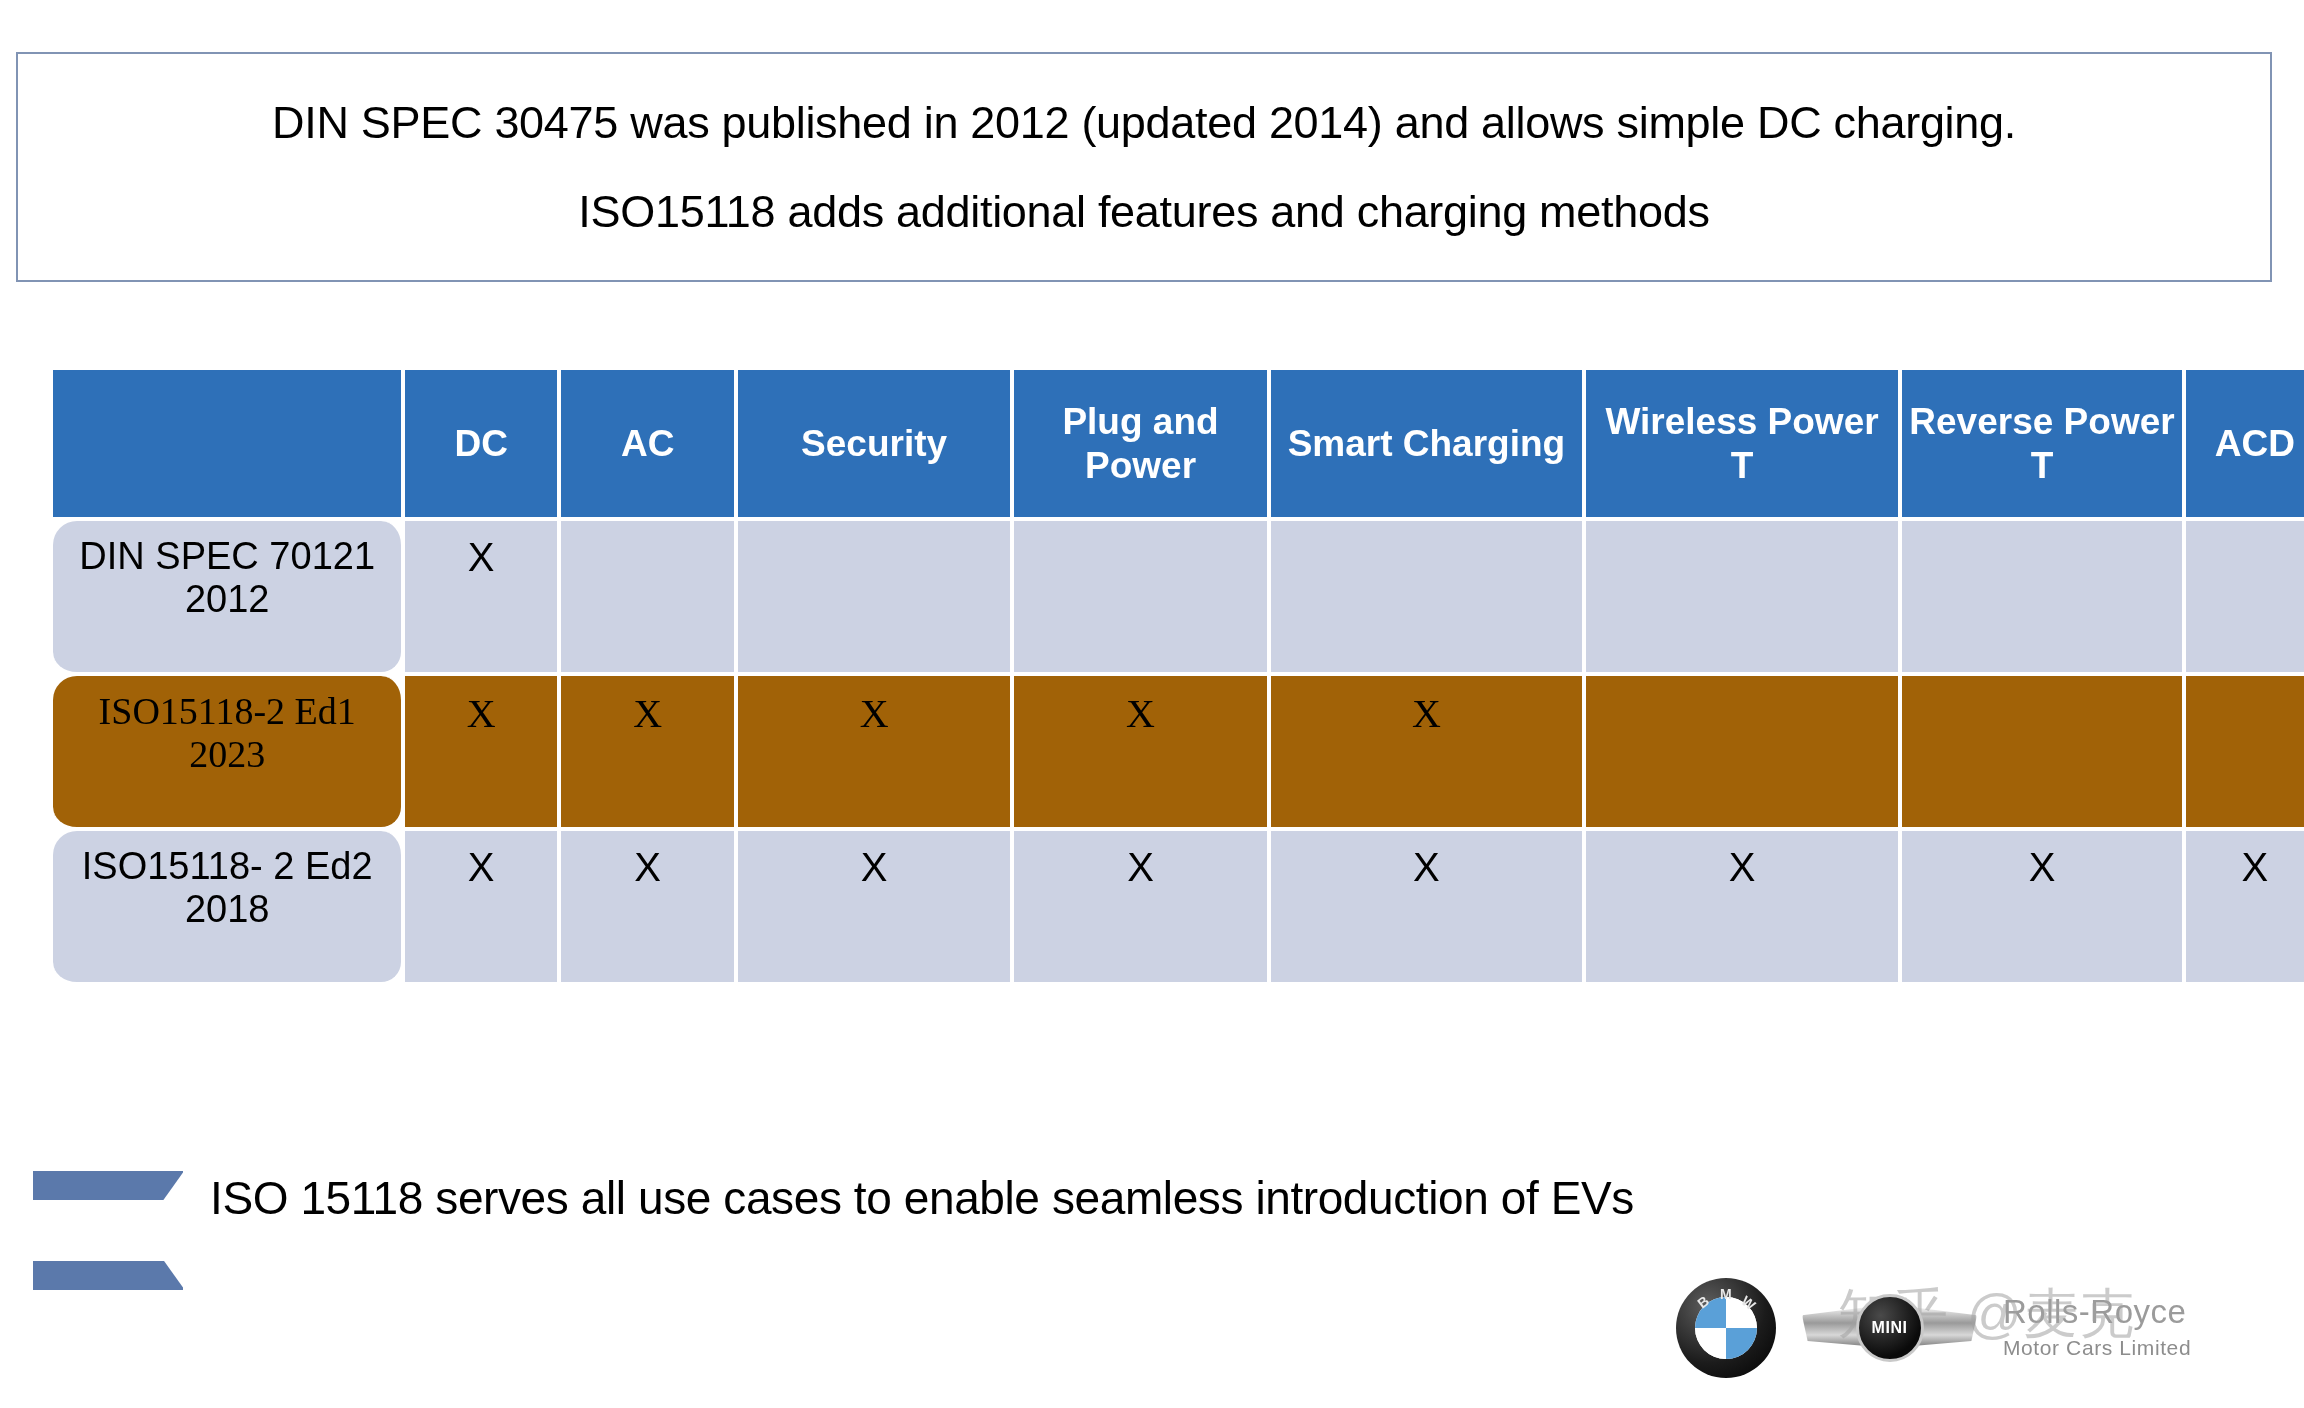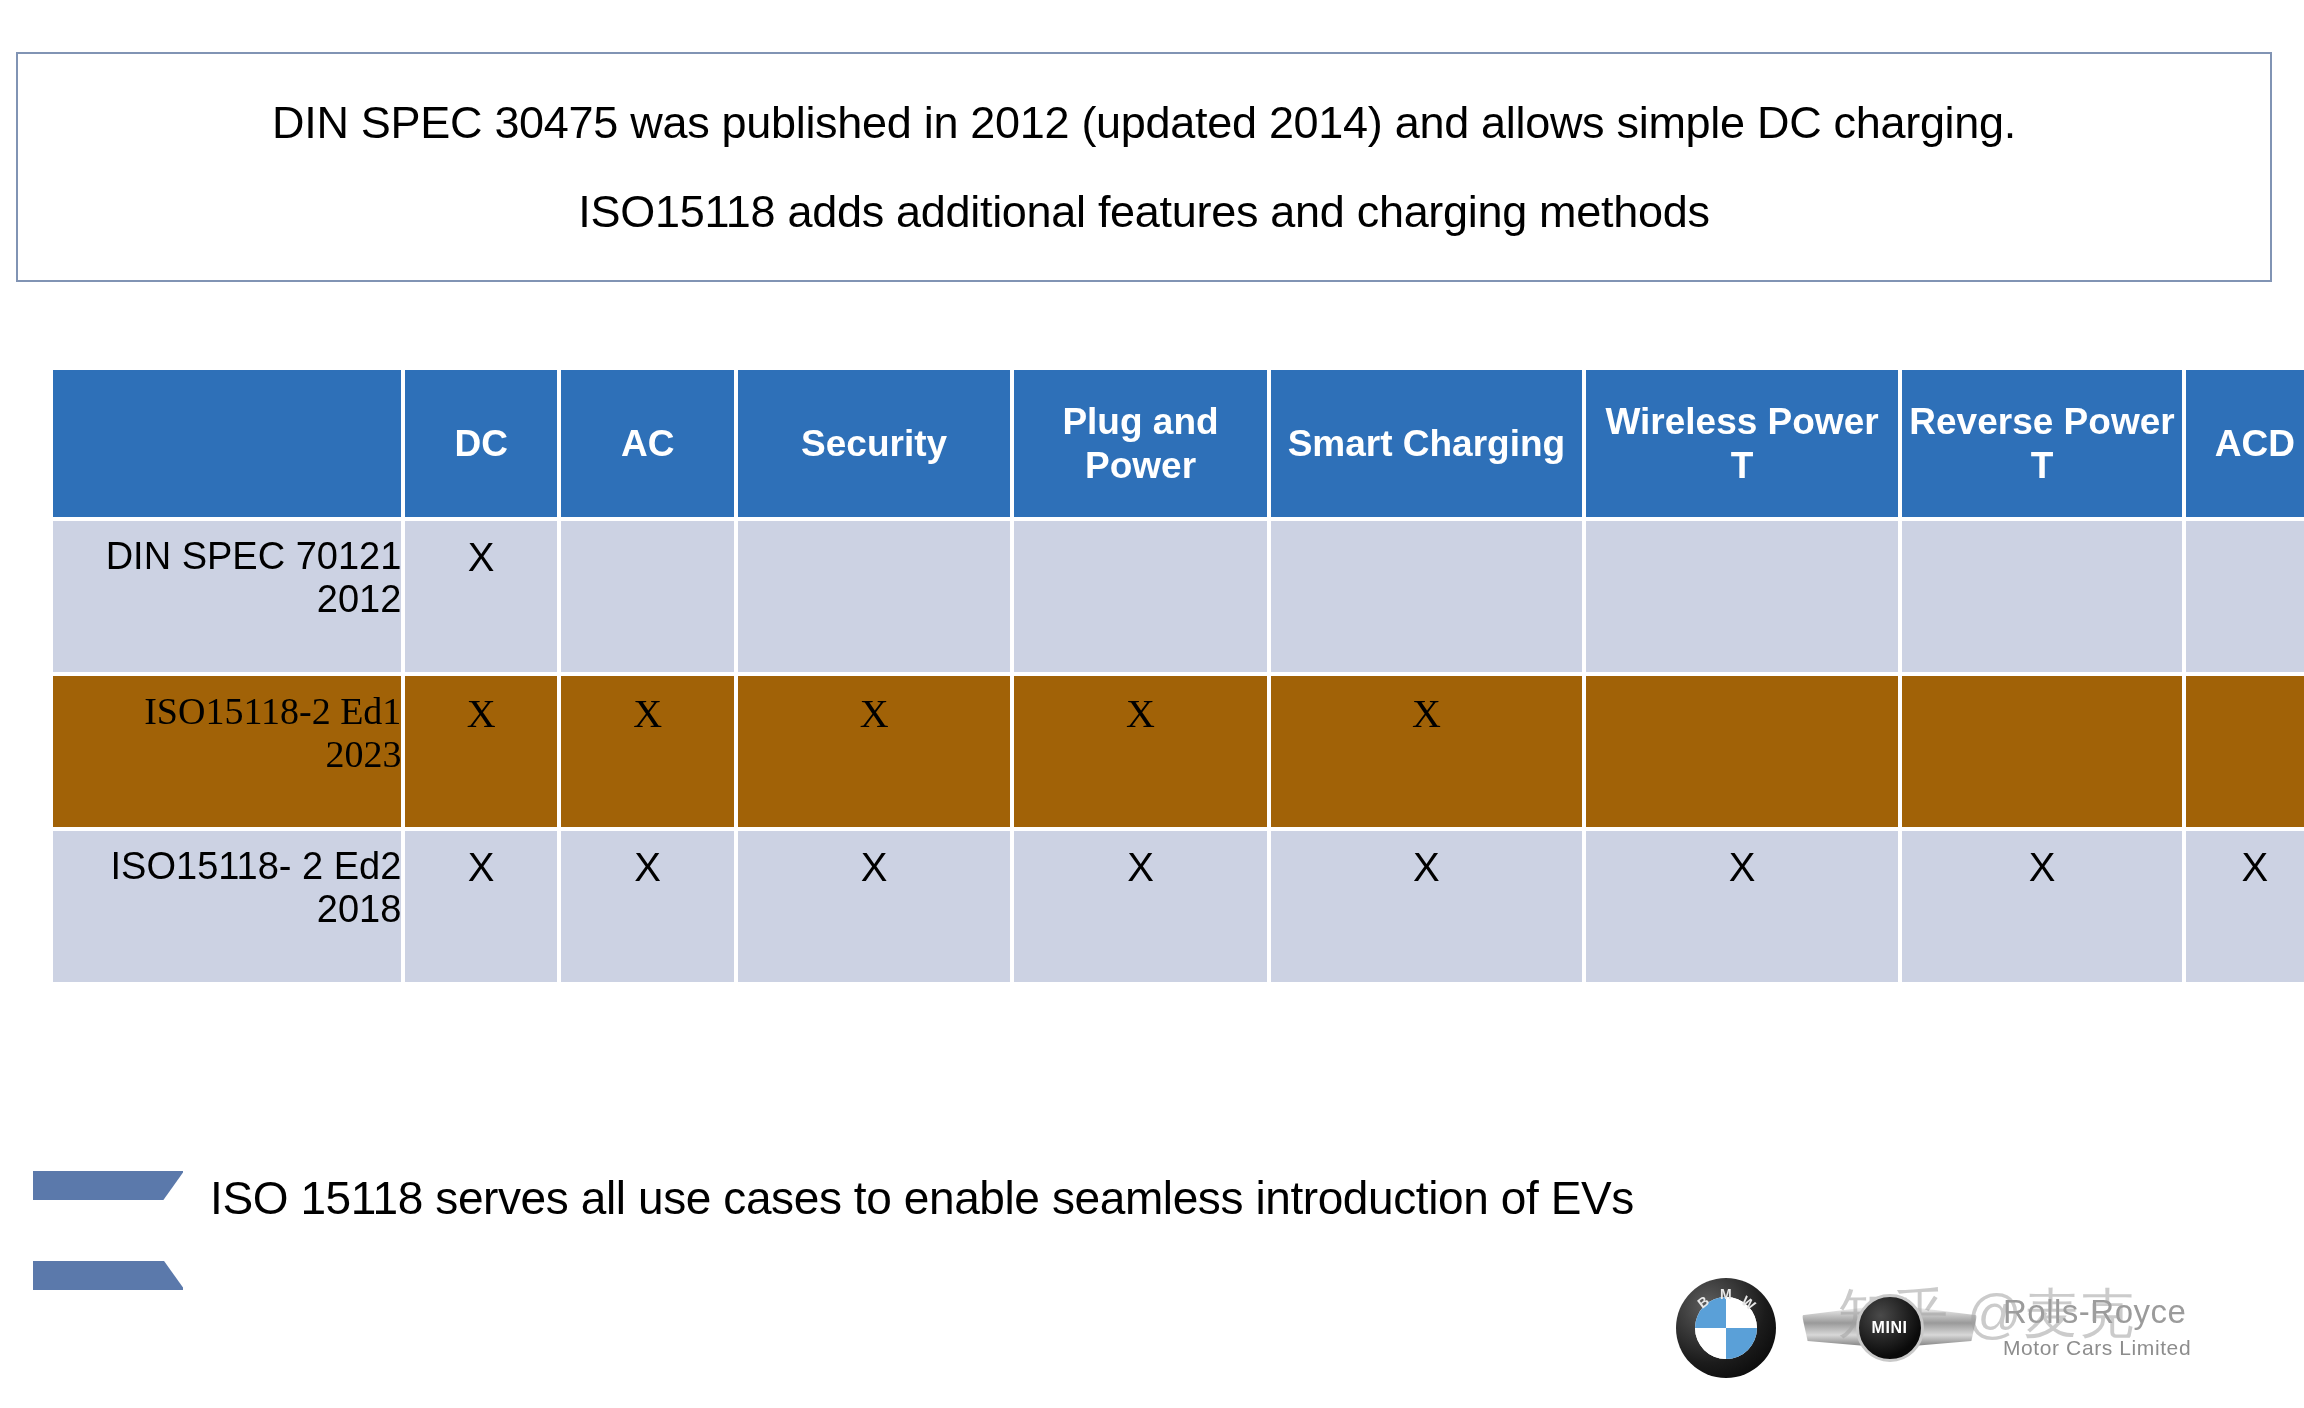--- a/index.html
+++ b/index.html
@@ -83,26 +83,27 @@
   }
   thead th.corner .hdr-inner { }
 
   tbody tr.row-dark td { background: #ccd2e3; }
   tbody tr.row-light td { background: #a16207; font-family: Liberation Serif, serif; }
 
   tbody td {
     height: 155px;
   }
   tbody td.rowlabel {
-    text-align: right;
+    text-align: center;
     font-size: 38px;
     line-height: 1.12;
     color: #000000;
     padding-top: 14px;
     box-sizing: border-box;
+    border-radius: 24px;
   }
   tbody td.mark {
     text-align: center;
     font-size: 40px;
     color: #000000;
     padding-top: 14px;
     box-sizing: border-box;
   }
 
   

